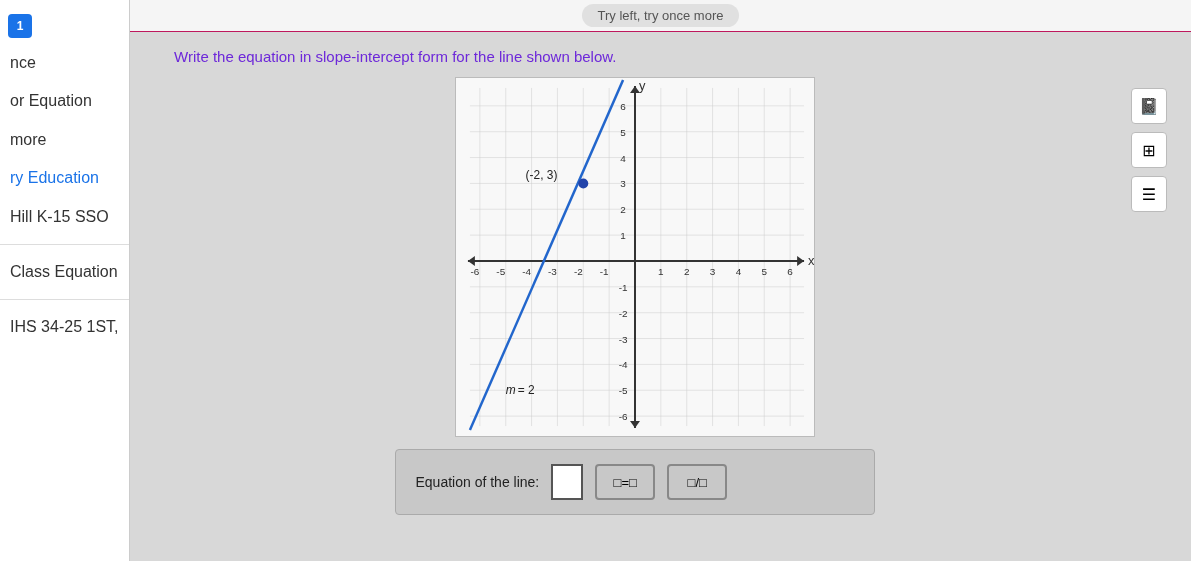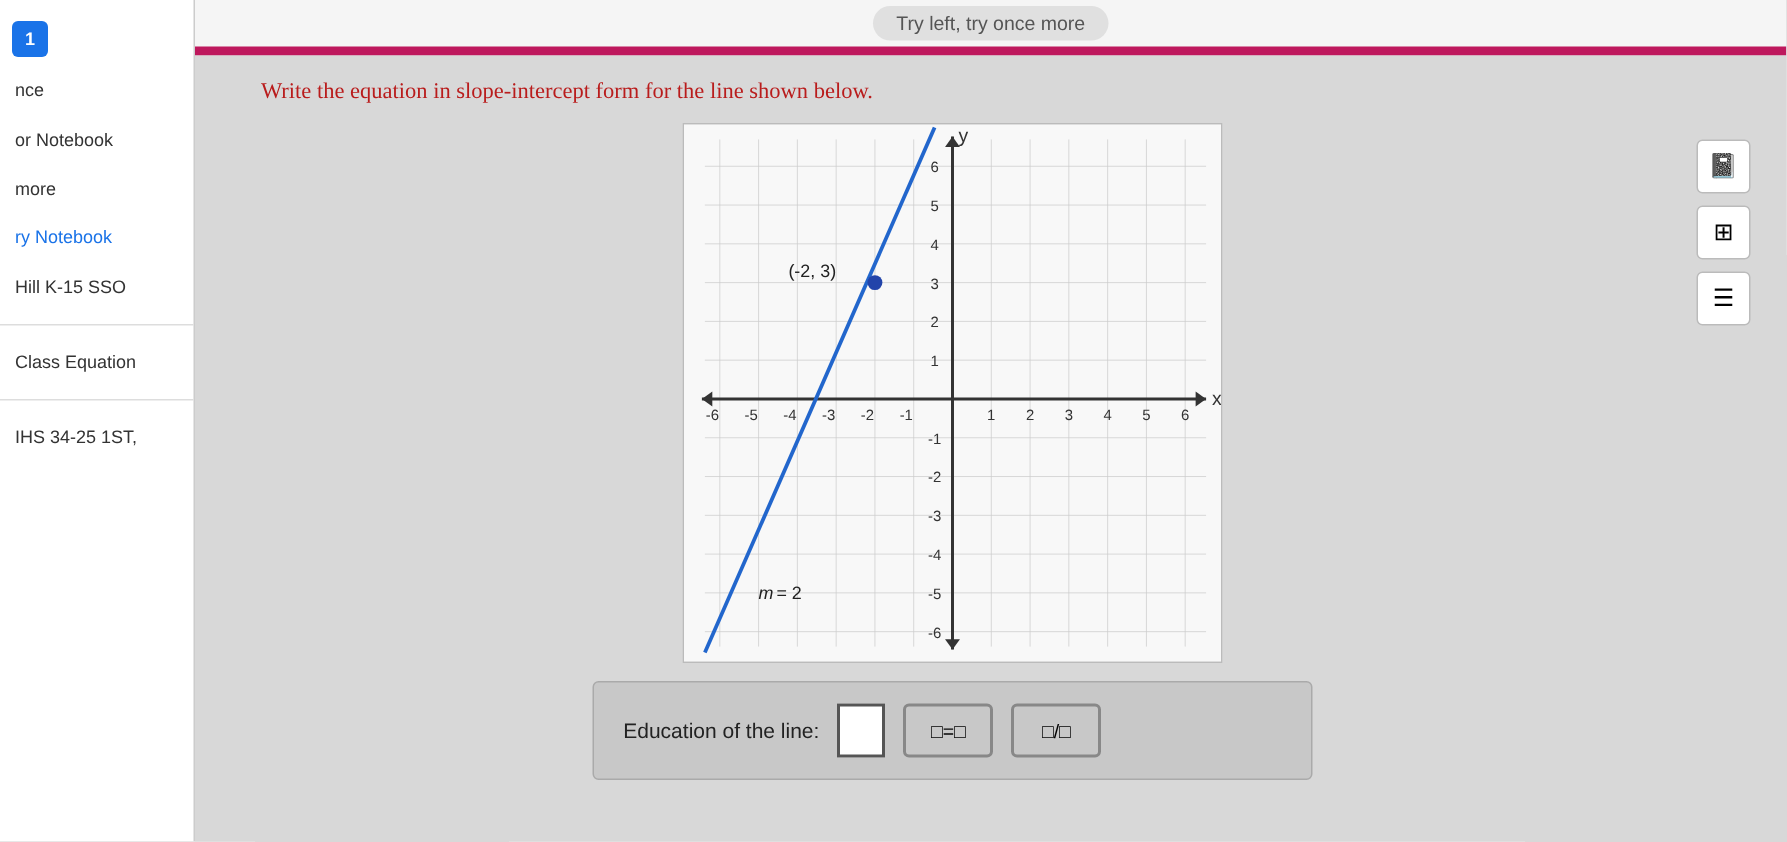--- a/index.html
+++ b/index.html
@@ -30,21 +30,21 @@
       border-radius: 4px;
       display: flex;
       align-items: center;
       justify-content: center;
       font-size: 12px;
       font-weight: bold;
       margin: 6px 8px;
     }
     .sidebar-item {
       padding: 8px 10px;
-      font-size: 12px;
+      font-size: 16px;
       color: #333;
       cursor: pointer;
       line-height: 1.4;
     }
     .sidebar-item.active {
       color: #1a73e8;
     }
     .sidebar-divider {
       height: 1px;
       background: #ddd;
@@ -56,21 +56,21 @@
       flex: 1;
       display: flex;
       flex-direction: column;
       padding: 0;
       overflow: hidden;
     }
 
     
     .top-bar {
       background: #f5f5f5;
-      border-bottom: 6px solid #be185d;
+      border-bottom: 1px solid #be185d;
       padding: 4px 12px;
       display: flex;
       align-items: center;
       justify-content: center;
     }
     .top-bar-message {
       font-size: 13px;
       color: #555;
       background: #e0e0e0;
       padding: 4px 16px;
@@ -91,25 +91,24 @@
     .center-panel {
       flex: 1;
       display: flex;
       flex-direction: column;
       align-items: center;
       gap: 12px;
     }
 
     .question-text {
       font-size: 15px;
-      color: #b91c1c;
+      color: #6d28d9;
       font-weight: normal;
       align-self: flex-start;
       margin-left: 20px;
-      font-family: Liberation Serif, serif;
     }
 
     
     .graph-container {
       background: #f0f0f0;
       border: 1px solid #bbb;
       width: 360px;
       height: 360px;
       position: relative;
     }
@@ -180,27 +179,27 @@
 <body>
 
 <div class="sidebar">
   <div class="sidebar-badge">
     <span>1</span>
   </div>
   <div class="sidebar-item">
     <span>nce</span>
   </div>
   <div class="sidebar-item">
-    <span>or Notebook</span>
+    <span>or Equation</span>
   </div>
   <div class="sidebar-item">
     <span>more</span>
   </div>
   <div class="sidebar-item active">
-    <span>ry Notebook</span>
+    <span>ry Education</span>
   </div>
   <div class="sidebar-item">
     <span>Hill K-15 SSO</span>
   </div>
   <div class="sidebar-divider"></div>
   <div class="sidebar-item">
     <span>Class Equation</span>
   </div>
   <div class="sidebar-divider"></div>
   <div class="sidebar-item">
@@ -308,21 +307,21 @@
 
           <text x="70" y="102" font-size="12" fill="#222" font-family="Arial">(-2, 3)</text>
 
           <text x="50" y="318" font-size="12" fill="#222" font-family="Arial" font-style="italic">m</text>
           <text x="62" y="318" font-size="12" fill="#222" font-family="Arial"> = 2</text>
         </svg>
       </div>
 
       <div class="answer-area">
         <span class="answer-label">
-          <span>Education of the line:</span>
+          <span>Equation of the line:</span>
         </span>
         <div class="answer-input-box"></div>
         <button class="answer-btn">
           <span>□=□</span>
         </button>
         <button class="answer-btn">
           <span>□/□</span>
         </button>
       </div>
 

